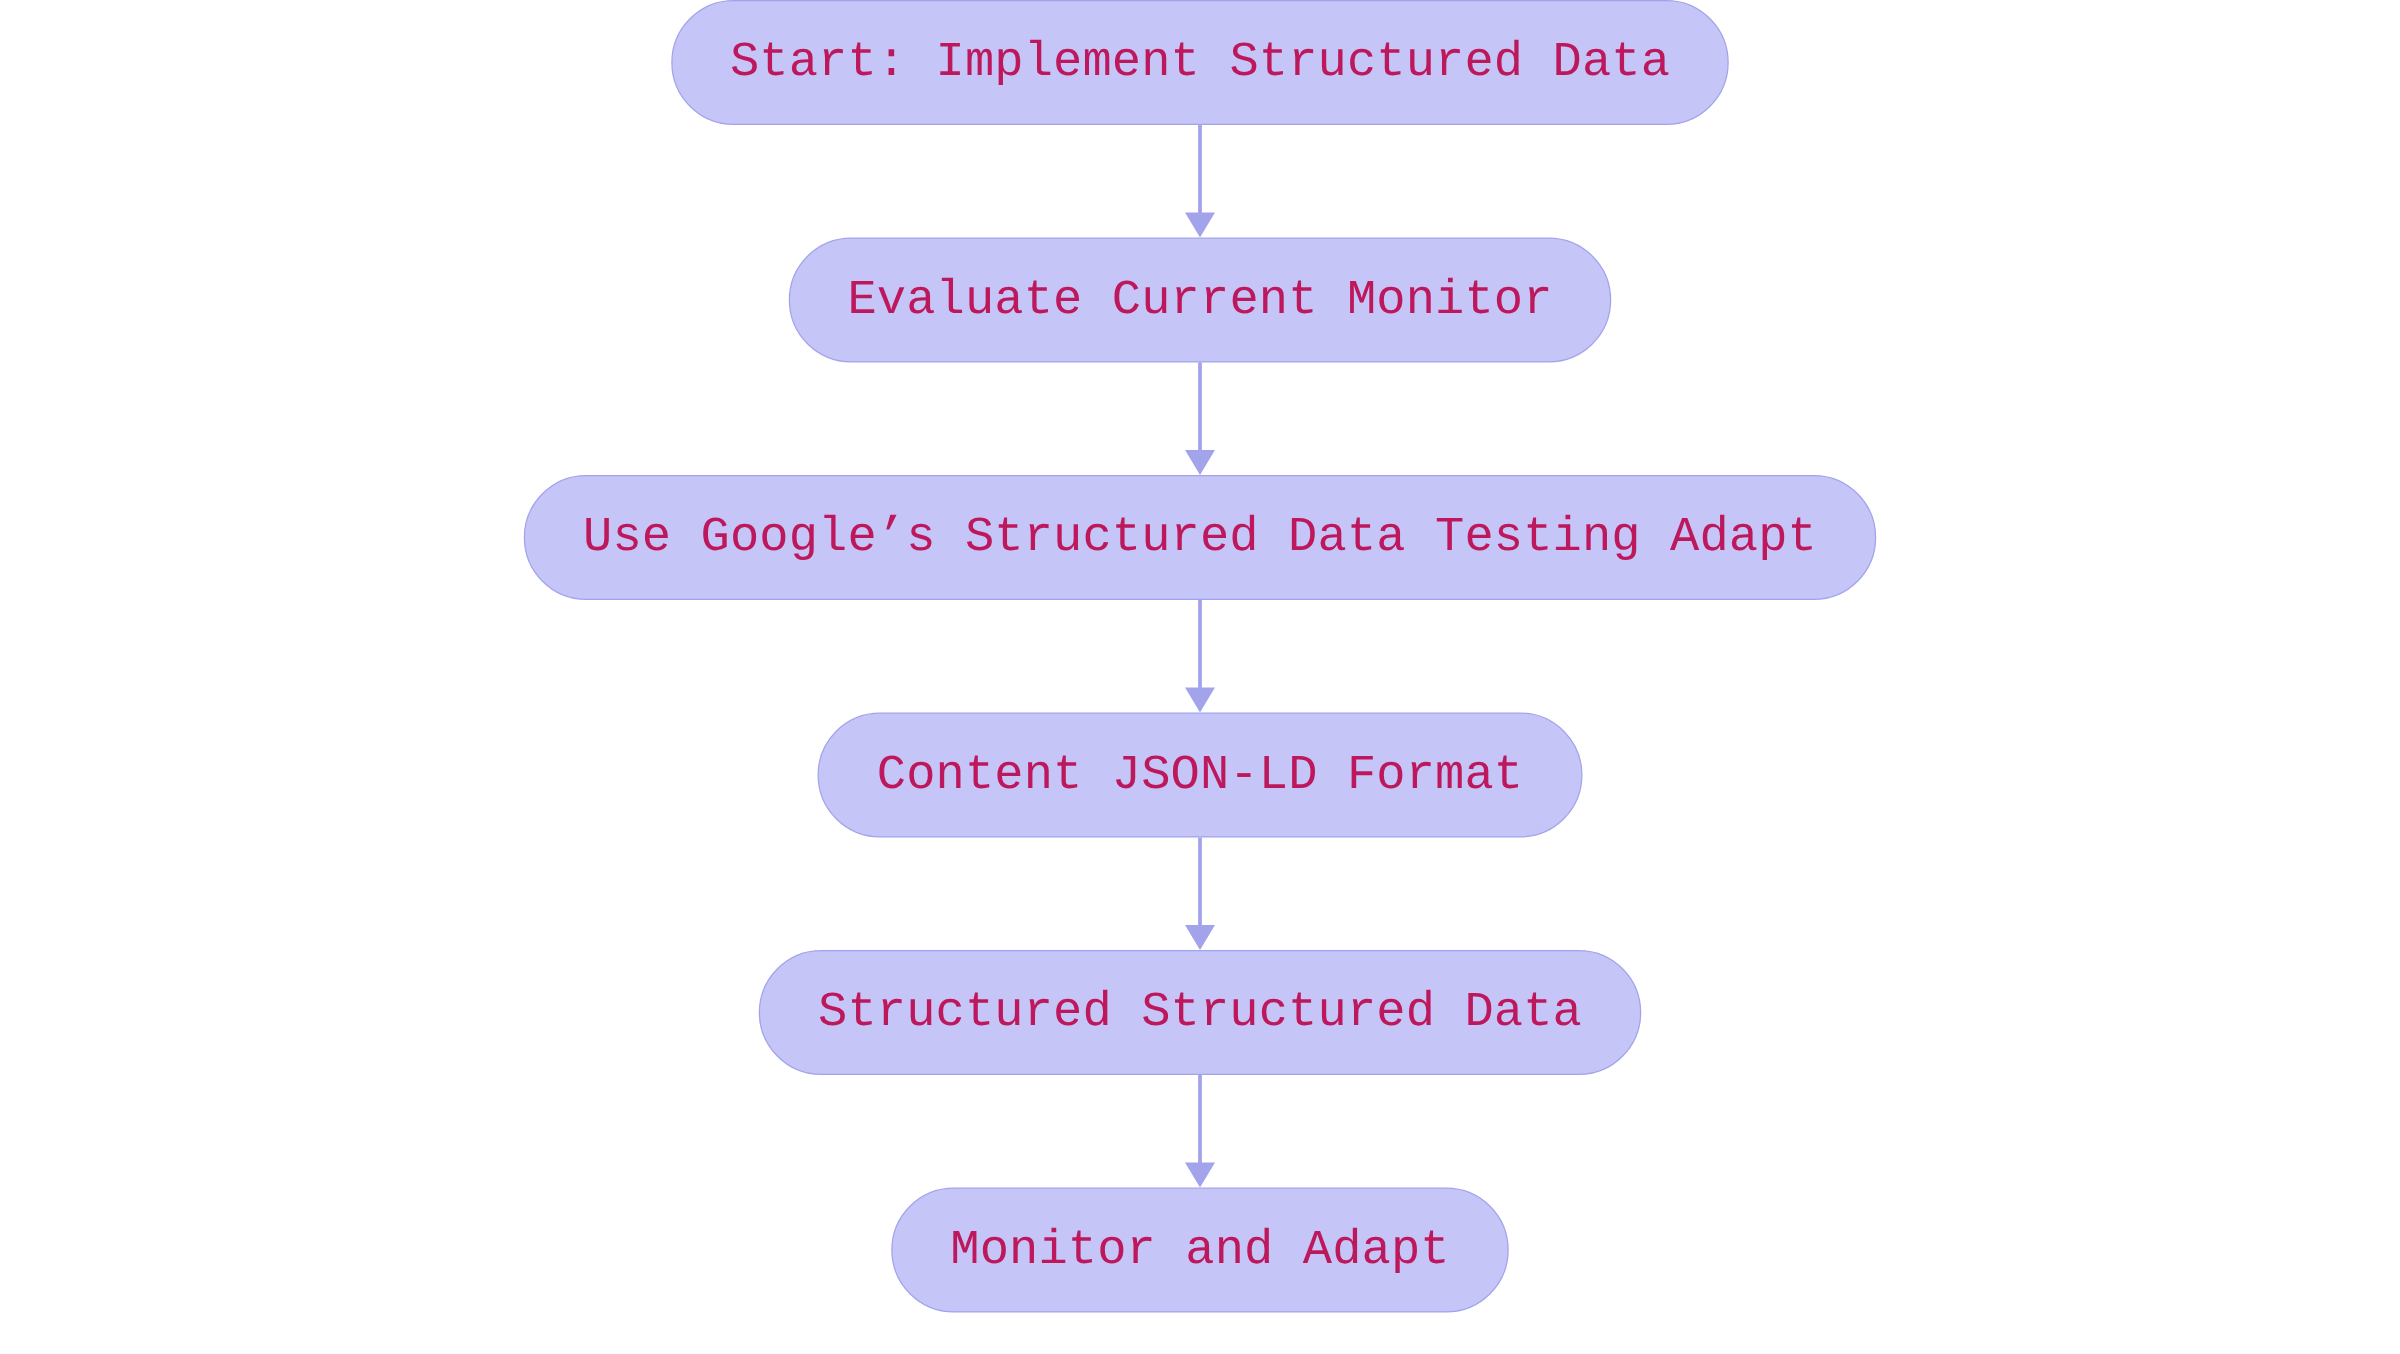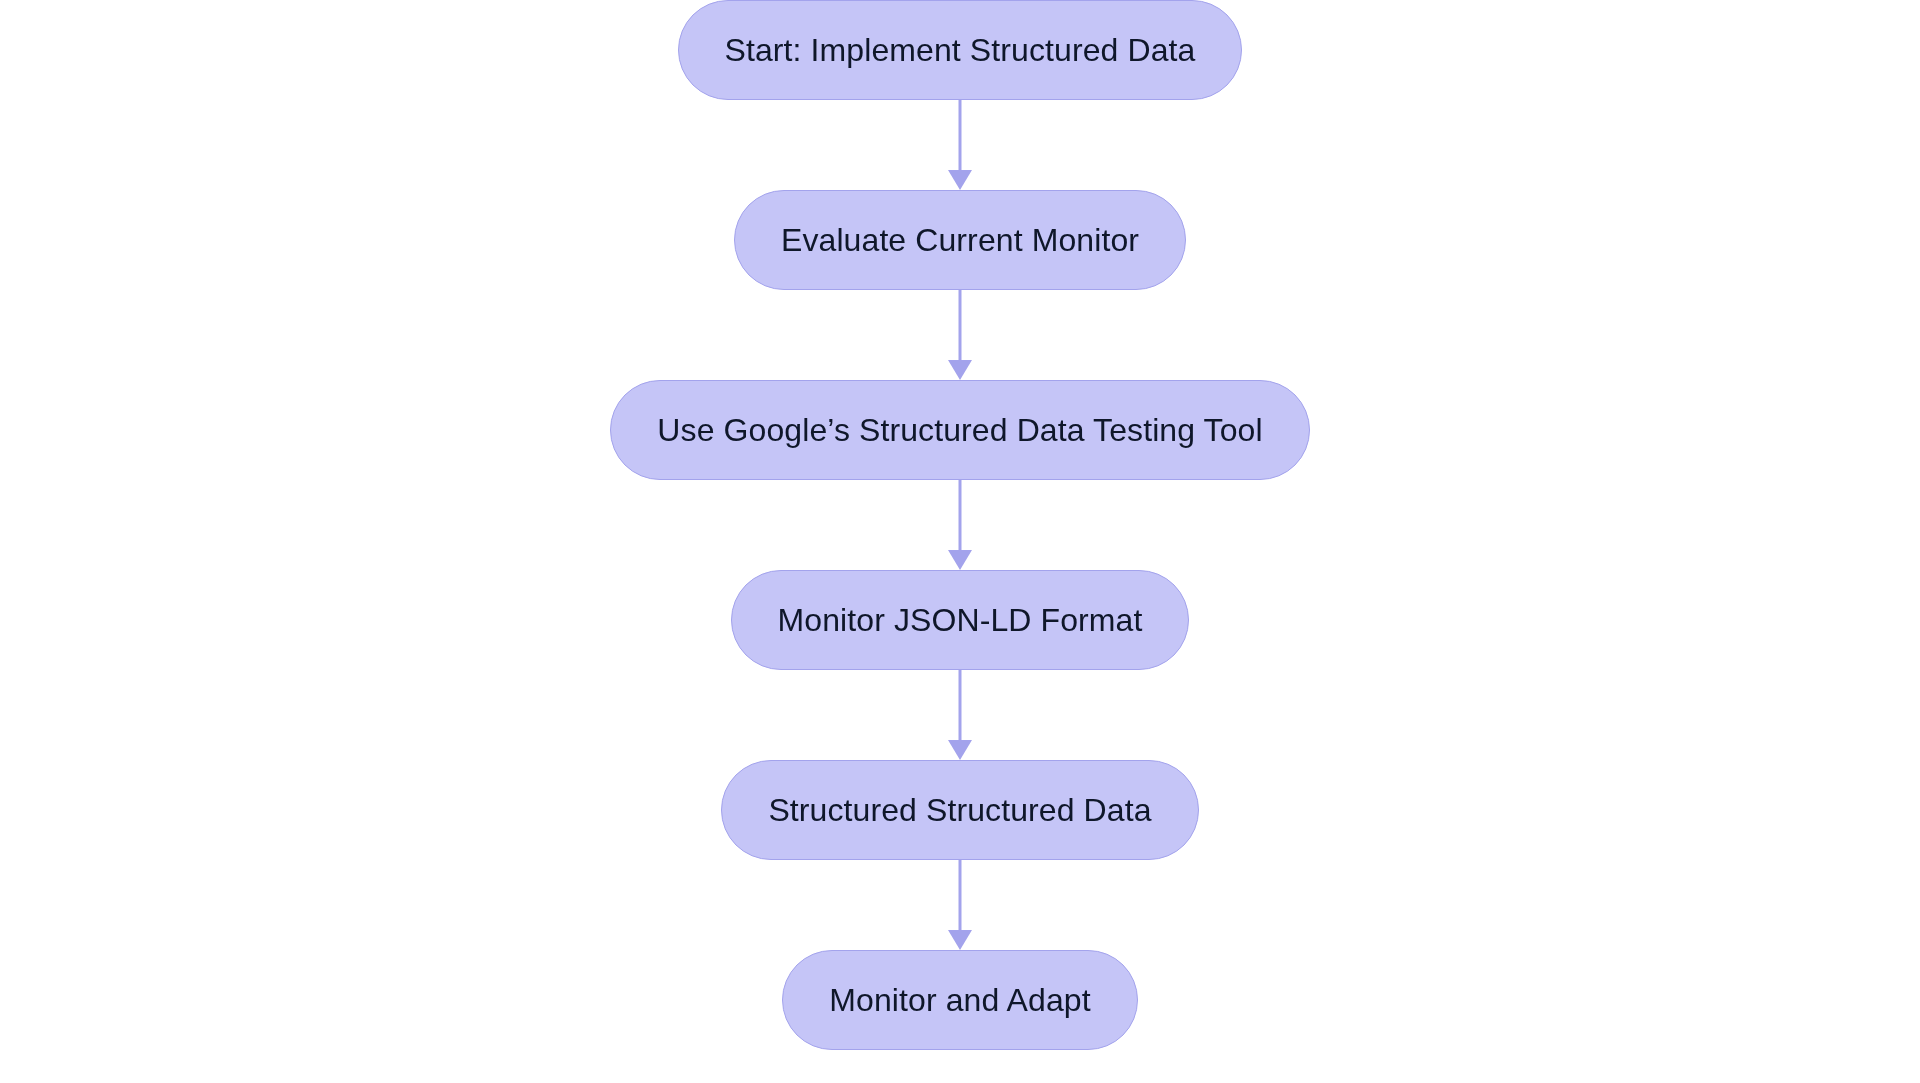--- a/index.html
+++ b/index.html
@@ -33,24 +33,24 @@
     background: #c5c5f7;
     border: 1.6px solid #a3a3ec;
     display: flex;
     align-items: center;
     justify-content: center;
     padding: 0 46px;
     flex: none;
   }
 
   .flow-node-label {
-    font-family: Liberation Sans, sans-serif;
-    font-size: 32px;
+    font-family: Liberation Mono, monospace;
+    font-size: 39px;
     line-height: 1;
-    color: #0f172a;
+    color: #be185d;
     white-space: nowrap;
     letter-spacing: 0.1px;
   }
 
   .flow-connector {
     position: relative;
     width: 26px;
     height: 90px;
     flex: none;
   }
@@ -92,30 +92,30 @@
   <div class="flow-node">
     <span class="flow-node-label">Evaluate Current Monitor</span>
   </div>
 
   <div class="flow-connector">
     <div class="conn-line"></div>
     <div class="conn-head"></div>
   </div>
 
   <div class="flow-node">
-    <span class="flow-node-label">Use Google’s Structured Data Testing Tool</span>
+    <span class="flow-node-label">Use Google’s Structured Data Testing Adapt</span>
   </div>
 
   <div class="flow-connector">
     <div class="conn-line"></div>
     <div class="conn-head"></div>
   </div>
 
   <div class="flow-node">
-    <span class="flow-node-label">Monitor JSON-LD Format</span>
+    <span class="flow-node-label">Content JSON-LD Format</span>
   </div>
 
   <div class="flow-connector">
     <div class="conn-line"></div>
     <div class="conn-head"></div>
   </div>
 
   <div class="flow-node">
     <span class="flow-node-label">Structured Structured Data</span>
   </div>

